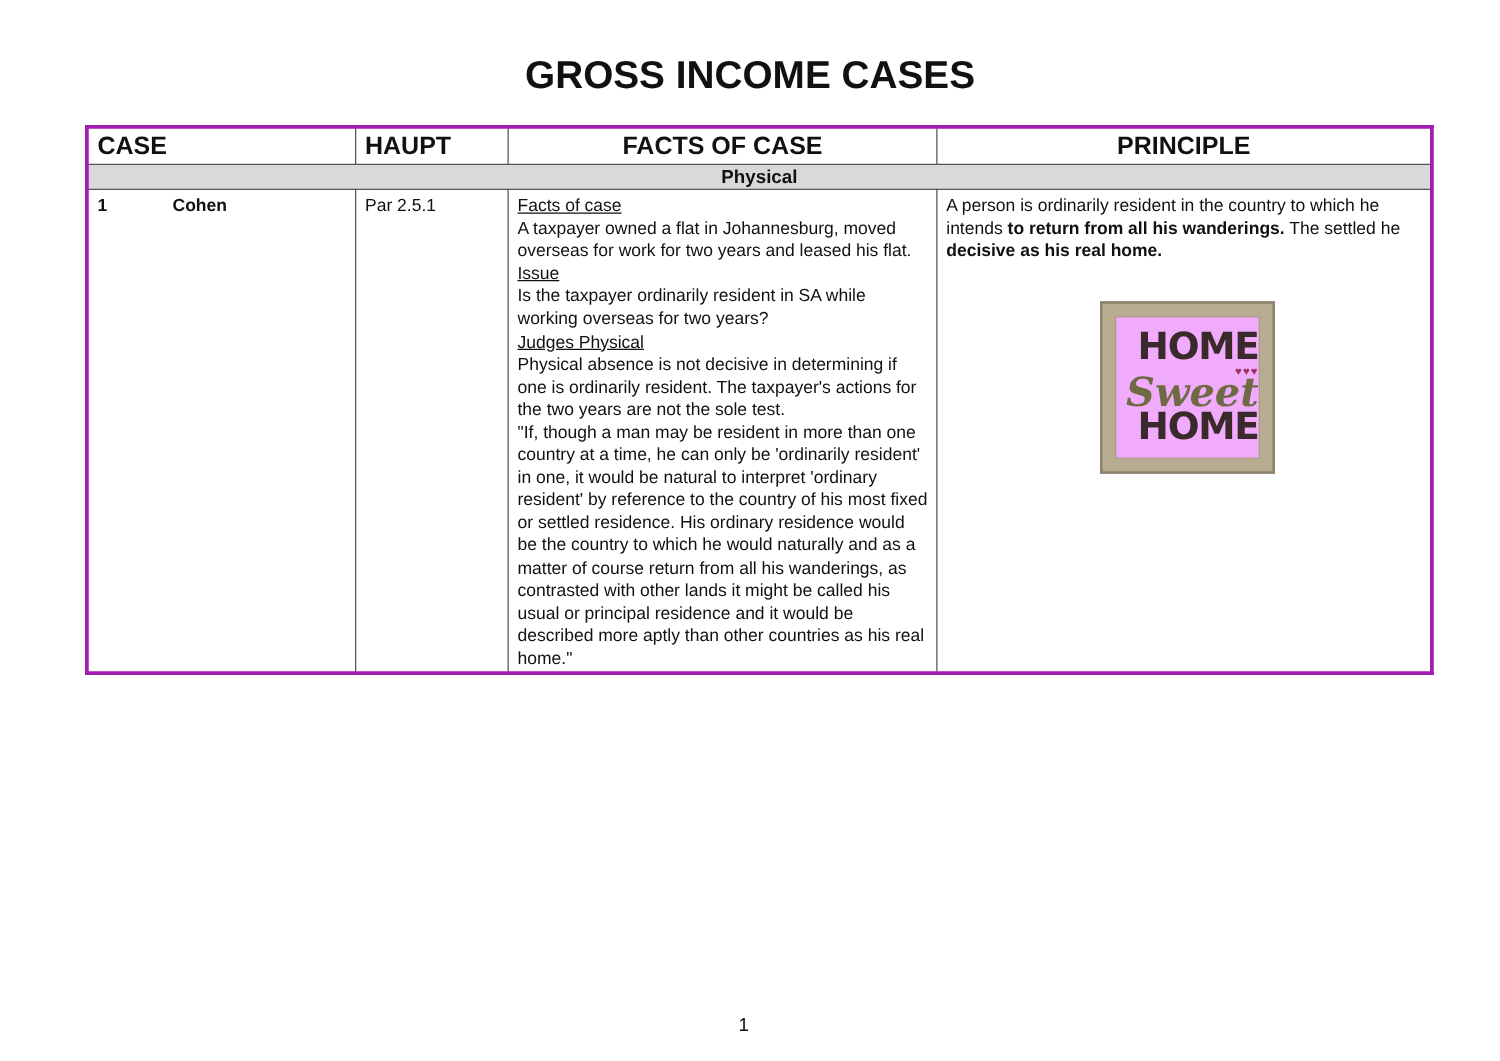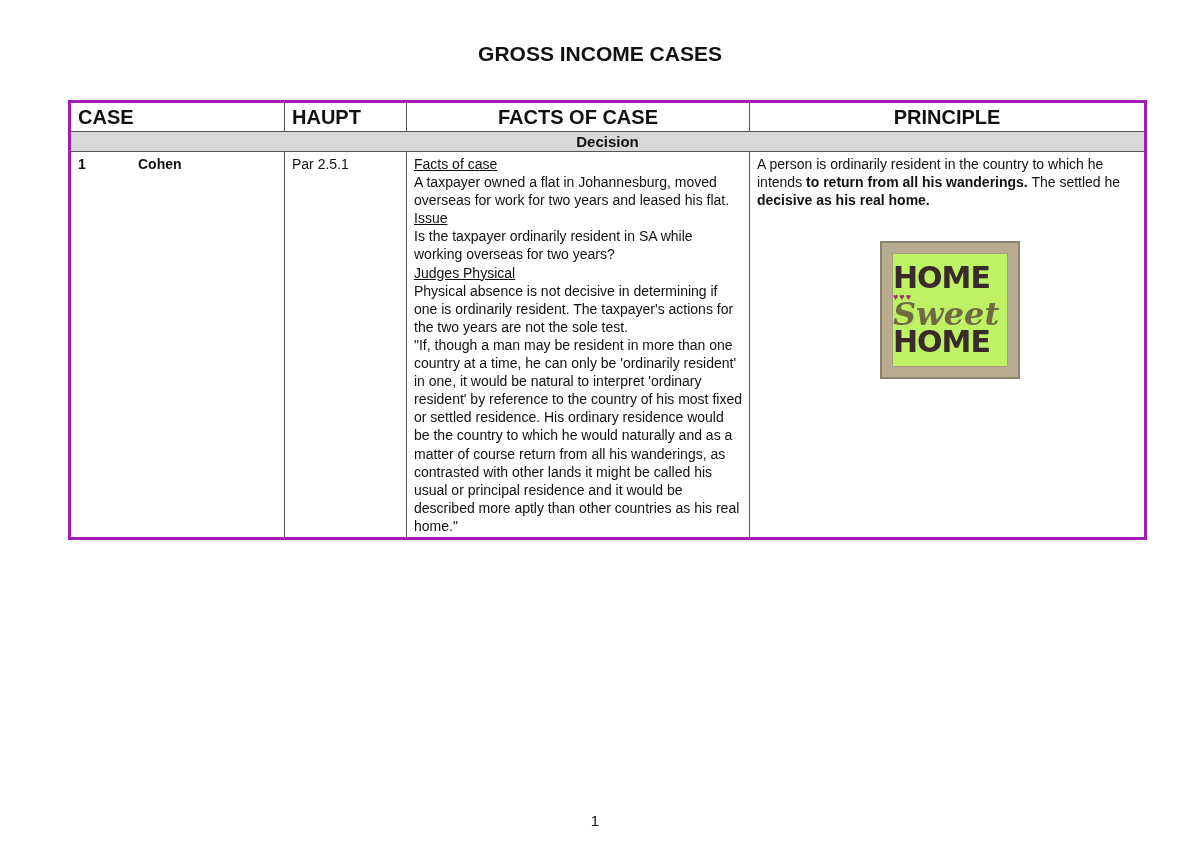--- a/index.html
+++ b/index.html
@@ -1,38 +1,38 @@
 <!DOCTYPE html>
 <html><head>
 <meta charset="utf-8">
 <style>
   html, body { margin: 0; padding: 0; background: #ffffff; }
   body { width: 1200px; height: 849px; position: relative; overflow: hidden;
          font-family: "Liberation Sans", sans-serif; color: #111; }
   .page-title { position: absolute; top: 42px; left: 0; width: 1200px; text-align: center;
-                font-size: 21px; font-weight: bold; letter-spacing: 0px; }
+                font-size: 31px; font-weight: bold; letter-spacing: 0px; }
   table.cases { position: absolute; top: 100px; left: 68px; width: 1076px;
                 border-collapse: collapse; border: 3px solid #a21caf; table-layout: fixed; }
   table.cases td, table.cases th { border: 1px solid #555; vertical-align: top; padding: 0 7px; }
   table.cases th { font-size: 20px; font-weight: bold; height: 27px; padding-top: 1px; vertical-align: middle; }
   th.col-case { text-align: left; padding-left: 108px; }
   th.col-haupt { text-align: left; }
   th.col-facts, th.col-principle { text-align: center; }
   tr.section-row td { background: #d9d9d9; text-align: center; font-weight: bold; font-size: 15px;
                       height: 19px; padding: 0; vertical-align: middle; }
   tr.data-row td { font-size: 14px; line-height: 18.1px; padding-top: 3px; padding-bottom: 2px; }
   .num { display: inline-block; width: 60px; font-weight: bold; }
   .case-name { font-weight: bold; }
   .sub-head { text-decoration: underline; display: block; }
   .para { display: block; }
   .principle b { font-weight: bold; }
   .home-img { margin: 32px 0 0 123px; width: 140px; height: 138px; background: #b7ab90;
               border: 2px solid #8d836d; box-sizing: border-box; position: relative; }
-  .home-inner { position: absolute; left: 10px; top: 10px; right: 10px; bottom: 10px; background: #bef264;
-                display: flex; flex-direction: column; align-items: flex-start; justify-content: center;
+  .home-inner { position: absolute; left: 10px; top: 10px; right: 10px; bottom: 10px; background: #f0abfc;
+                display: flex; flex-direction: column; align-items: flex-end; justify-content: center;
                 border: 1px solid #a89c80; }
   .home-word { font-family: "DejaVu Sans", sans-serif; font-weight: bold; font-size: 30px; color: #3a2a2c;
                line-height: 30px; letter-spacing: -1px; }
   .sweet-word { font-family: "DejaVu Serif", serif; font-style: italic; font-weight: bold; font-size: 32px;
                 color: #6f6a43; line-height: 26px; }
   .hearts { color: #9b2f5e; font-size: 9px; line-height: 8px; letter-spacing: 1px; }
   .page-number { position: absolute; top: 812px; left: 0; width: 1190px; text-align: center; font-size: 15px; }
 </style>
 </head>
 <body>
@@ -49,21 +49,21 @@
   <thead>
     <tr>
       <th class="col-case">CASE</th>
       <th class="col-haupt">HAUPT</th>
       <th class="col-facts">FACTS OF CASE</th>
       <th class="col-principle">PRINCIPLE</th>
     </tr>
   </thead>
   <tbody>
     <tr class="section-row">
-      <td colspan="4">Decision</td>
+      <td colspan="4">Physical</td>
     </tr>
     <tr class="data-row">
       <td>
         <span class="num">1</span><span class="case-name">Cohen</span>
       </td>
       <td>Par 2.5.1</td>
       <td>
         <span class="sub-head">Facts of case</span>
         <span class="para">A taxpayer owned a flat in Johannesburg, moved overseas for work for two years and leased his flat.</span>
         <span class="sub-head">Issue</span>

